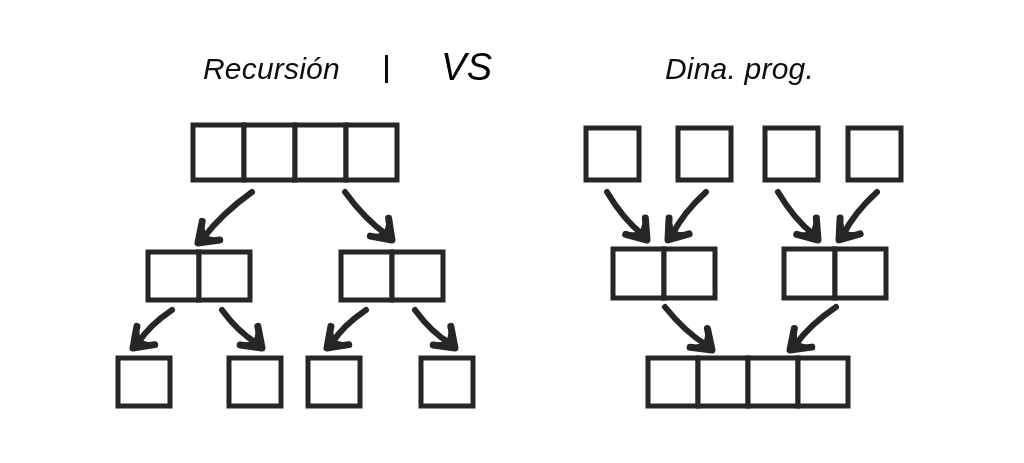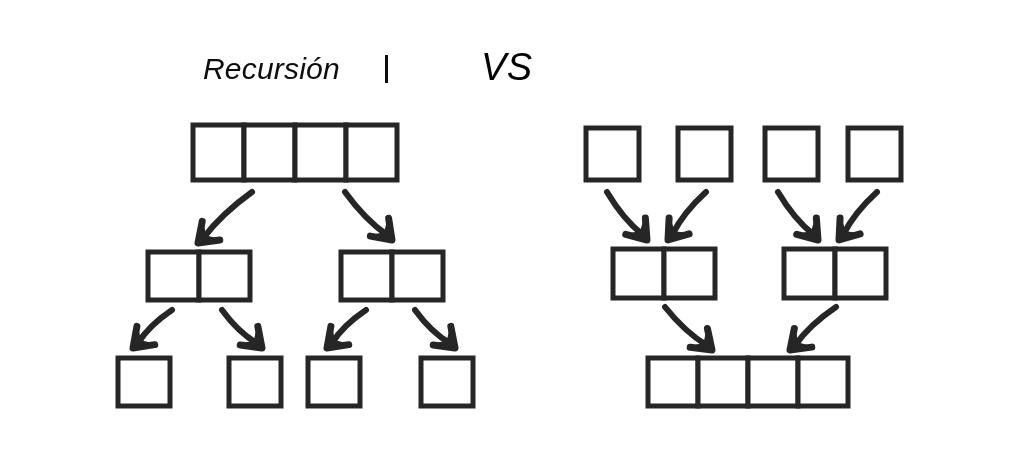--- a/index.html
+++ b/index.html
@@ -33,21 +33,21 @@
     font-weight: 400;
     letter-spacing: 0.2px;
     font-style: italic;
   }
   #title-recursion {
     left: 203px;
     top: 52px;
     font-size: 30px;
   }
   #title-vs {
-    left: 481px;
+    left: 441px;
     top: 46px;
     font-size: 38px;
     font-weight: 400;
     letter-spacing: 0.5px;
     color: #000000;
   }
   #title-dp {
     left: 665px;
     top: 52px;
     font-size: 30px;
@@ -184,14 +184,15 @@
         </g>
       </g>
   </svg>
 
   <div class="hdr-label" id="title-recursion">Recursión</div>
 
   <div class="caret"></div>
 
   <div class="hdr-label" id="title-vs">VS</div>
 
+  <div class="hdr-label" id="title-dp">Dina. prog.</div>
 
 </div>
 
 </body></html>

